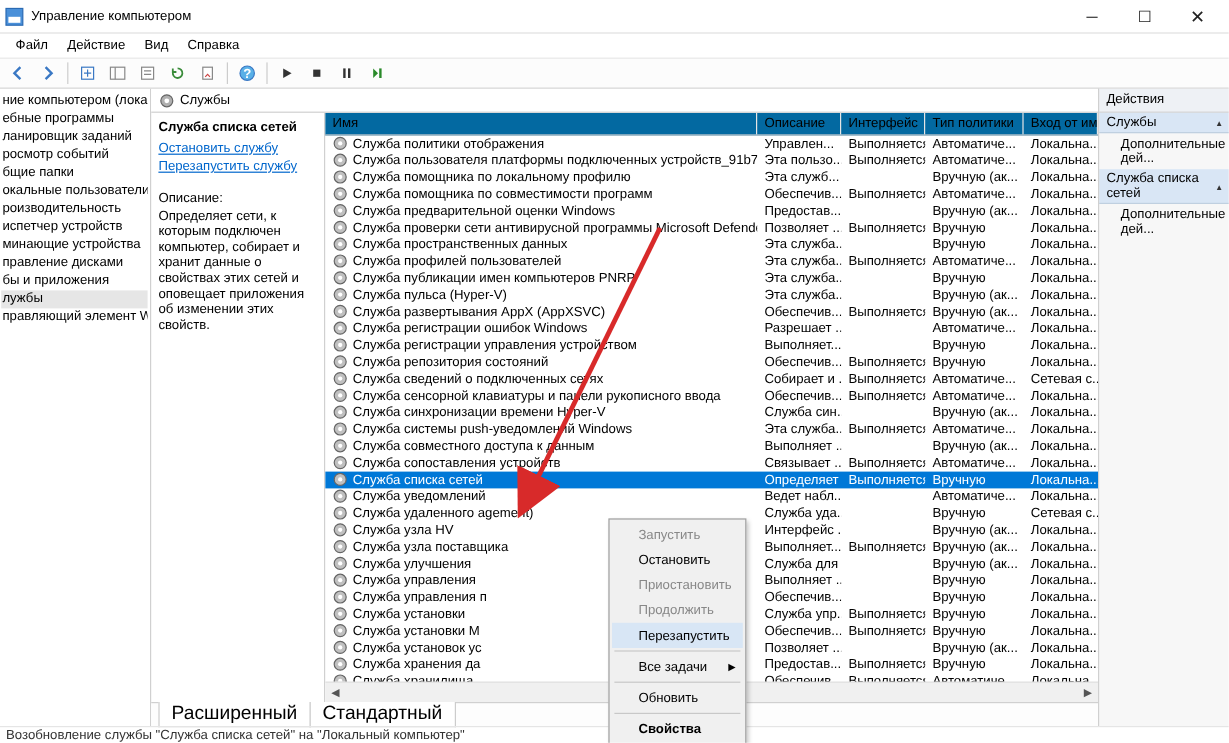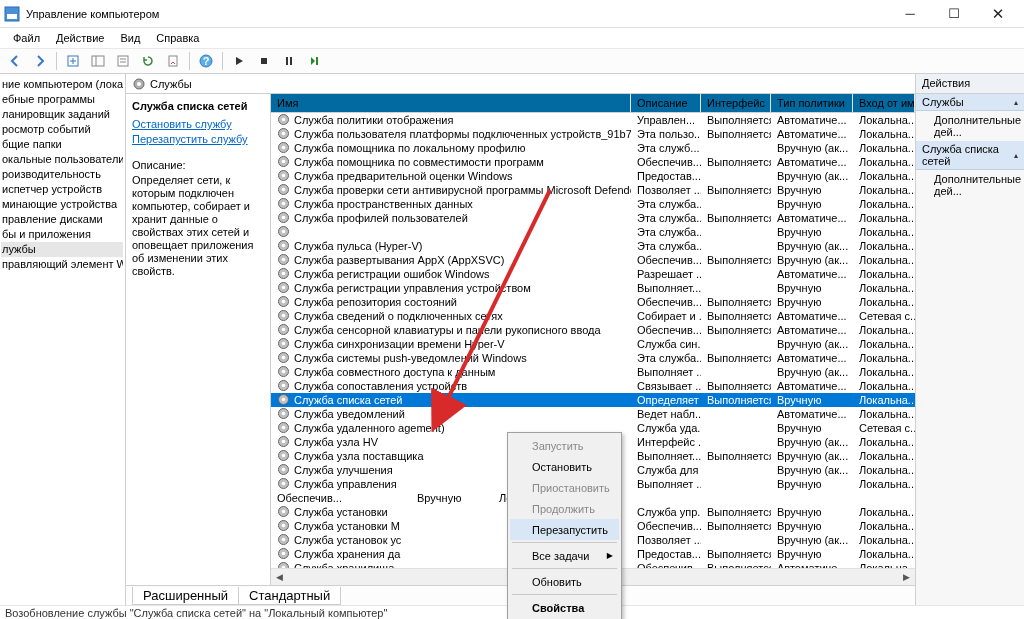--- a/index.html
+++ b/index.html
@@ -42,21 +42,21 @@
 .row{display:flex; height:14px; }
 .row.sel{background:#0078d7; color:#fff;}
 .row div{padding:0 6px; white-space:nowrap; overflow:hidden; text-overflow:ellipsis; display:flex; align-items:center; gap:3px;}
 .gearcell{width:14px;height:14px;flex-shrink:0;}
 
 .scrollh{height:17px; background:#f0f0f0; border-top:1px solid #e0e0e0; display:flex; align-items:center;}
 .scrollh .arr{width:17px;height:17px;display:flex;align-items:center;justify-content:center;color:#555;font-size:9px;}
 .scrollh .track{flex:1;}
 
 .tabs{height:20px; border-top:1px solid #d0d0d0; display:flex; padding-left:6px; align-items:center; background:#fdfdfd;}
-.tabs span{border:1px solid #ccc; border-top:none; padding:1px 10px; background:#fff; margin-right:-1px; font-size:13px;}
+.tabs span{border:1px solid #ccc; border-top:none; padding:1px 10px; background:#fff; margin-right:-1px; font-size:16px;}
 .tabs .act{background:#fff;}
 
 .actions{width:108px; padding:0; background:#f7f7f7;}
 .actions .hdr{height:20px;background:#eef1f5;border-bottom:1px solid #d0d0d0;padding:3px 6px;font-weight:normal;}
 .actions .sect{background:#d9e6f5;padding:2px 6px;border-bottom:1px solid #c0d0e0;display:flex;align-items:center;}
 .actions .sect .tri{margin-left:auto;font-size:8px;color:#333;}
 .actions .item{padding:3px 6px 3px 18px;}
 
 .ctxmenu{position:absolute; left:381px; top:358px; width:115px; background:#f0f0f0; border:1px solid #a0a0a0; box-shadow:2px 2px 4px rgba(0,0,0,0.25); z-index:20; padding:2px;}
 .ctxmenu .mi{height:21px; display:flex; align-items:center; padding:0 18px 0 22px; position:relative;}
@@ -339,20 +339,21 @@
               <div class="c5">Локальна...</div>
             </div>
             <div class="row">
               <div class="c1">
                 <span class="gearcell">
                   <svg width="13" height="13">
                     <circle cx="6.5" cy="6.5" r="5" fill="#c0c0c0" stroke="#666"></circle>
                     <circle cx="6.5" cy="6.5" r="1.8" fill="#fff"></circle>
                   </svg>
                 </span>
+                <span>Служба публикации имен компьютеров PNRP</span>
               </div>
               <div class="c2">Эта служба...</div>
               <div class="c3"></div>
               <div class="c4">Вручную</div>
               <div class="c5">Локальна...</div>
             </div>
             <div class="row">
               <div class="c1">
                 <span class="gearcell">
                   <svg width="13" height="13">
@@ -616,20 +617,29 @@
                   </svg>
                 </span>
                 <span>Служба управления</span>
               </div>
               <div class="c2">Выполняет ...</div>
               <div class="c3"></div>
               <div class="c4">Вручную</div>
               <div class="c5">Локальна...</div>
             </div>
             <div class="row">
+              <div class="c1">
+                <span class="gearcell">
+                  <svg width="13" height="13">
+                    <circle cx="6.5" cy="6.5" r="5" fill="#c0c0c0" stroke="#666"></circle>
+                    <circle cx="6.5" cy="6.5" r="1.8" fill="#fff"></circle>
+                  </svg>
+                </span>
+                <span>Служба управления п</span>
+              </div>
               <div class="c2">Обеспечив...</div>
               <div class="c3"></div>
               <div class="c4">Вручную</div>
               <div class="c5">Локальна...</div>
             </div>
             <div class="row">
               <div class="c1">
                 <span class="gearcell">
                   <svg width="13" height="13">
                     <circle cx="6.5" cy="6.5" r="5" fill="#c0c0c0" stroke="#666"></circle>

